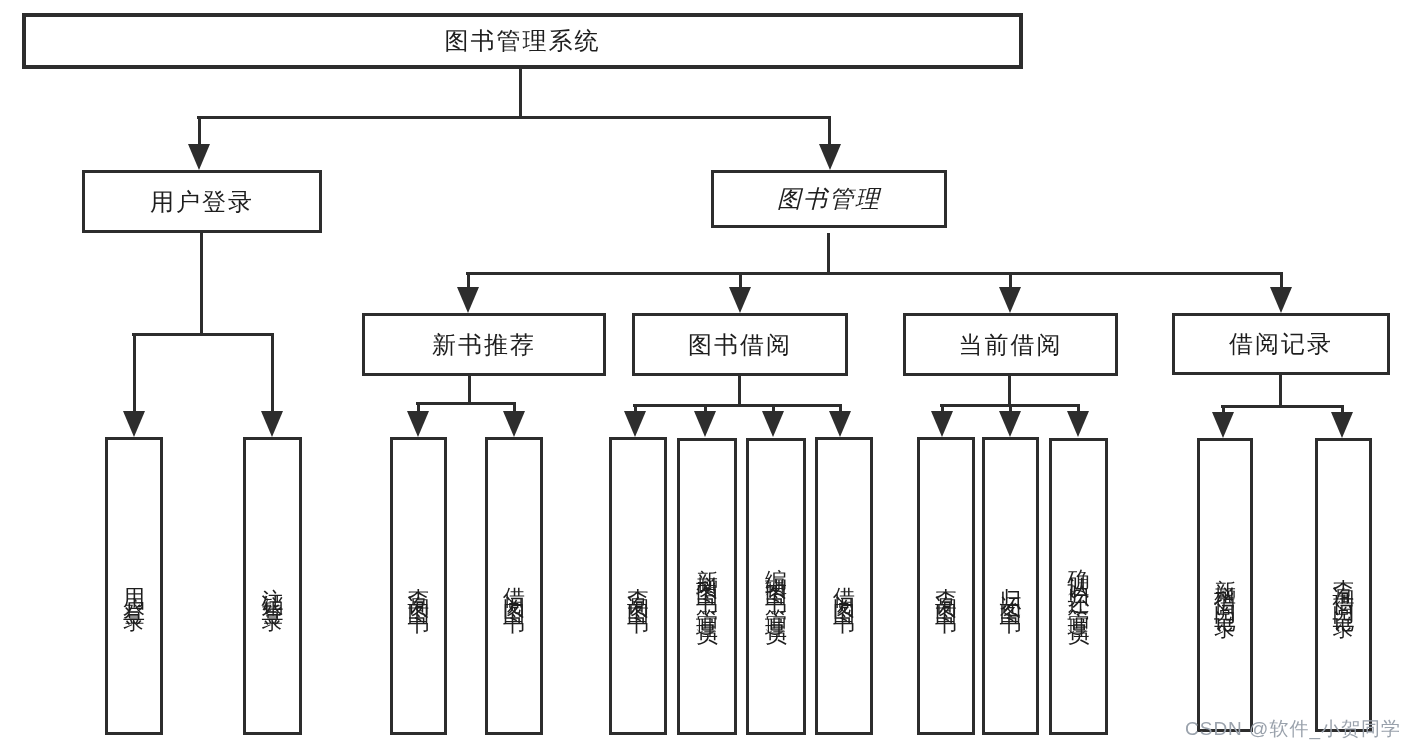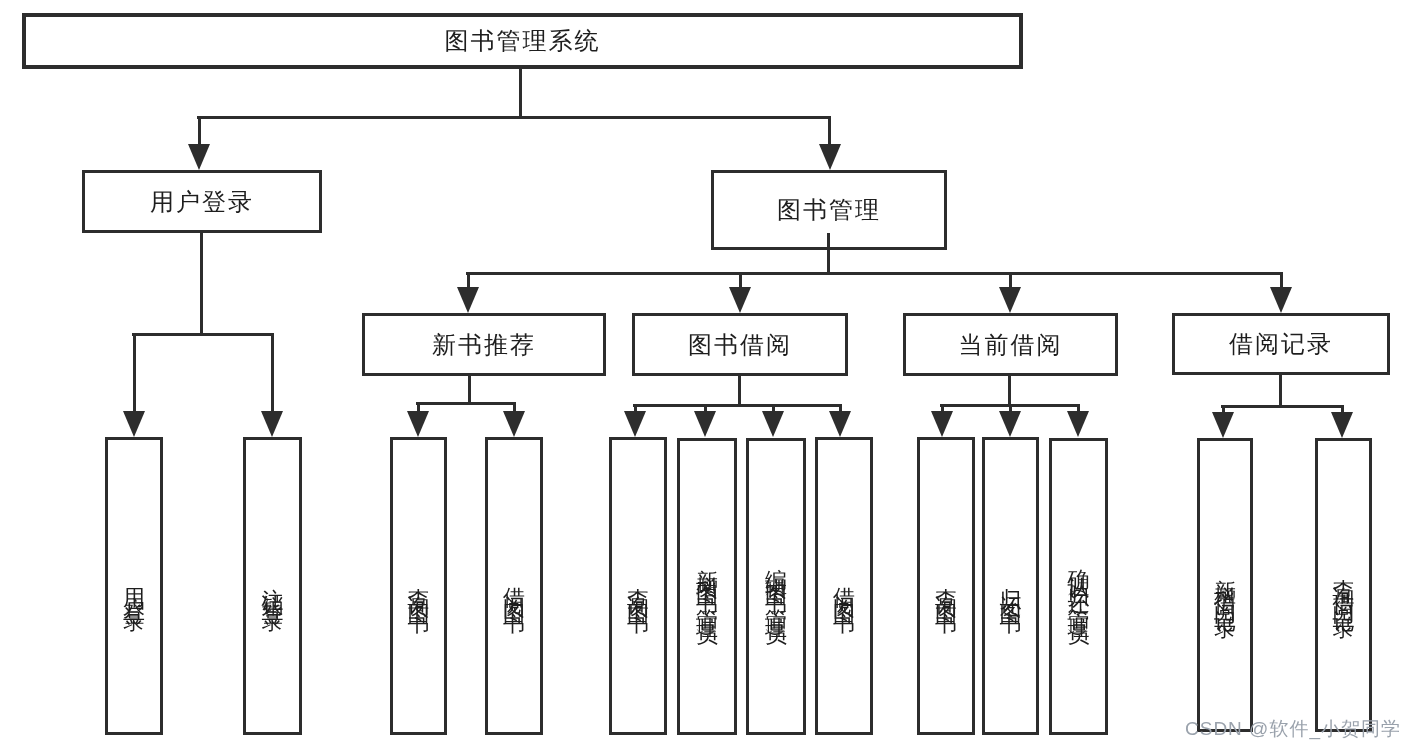--- a/index.html
+++ b/index.html
@@ -64,21 +64,21 @@
   <div class="vline" style="left:519px;top:69px;height:50px;"></div>
   <div class="hline" style="left:197px;top:116px;width:634px;"></div>
   <div class="vline" style="left:198px;top:116px;height:32px;"></div>
   <div class="arrowhead" style="left:199px;top:144px;"></div>
   <div class="vline" style="left:828px;top:116px;height:32px;"></div>
   <div class="arrowhead" style="left:830px;top:144px;"></div>
 
   <div class="box" style="left:82px;top:170px;width:240px;height:63px;">
     <span>用户登录</span>
   </div>
-  <div class="box" style="left:711px;top:170px;width:236px;height:80px;">
+  <div class="box" style="left:711px;top:170px;width:236px;height:58px;font-style:italic;">
     <span>图书管理</span>
   </div>
 
   <div class="vline" style="left:200px;top:233px;height:103px;"></div>
   <div class="hline" style="left:132px;top:333px;width:142px;"></div>
   <div class="vline" style="left:133px;top:333px;height:80px;"></div>
   <div class="arrowhead" style="left:134px;top:411px;"></div>
   <div class="vline" style="left:271px;top:333px;height:80px;"></div>
   <div class="arrowhead" style="left:272px;top:411px;"></div>
 

